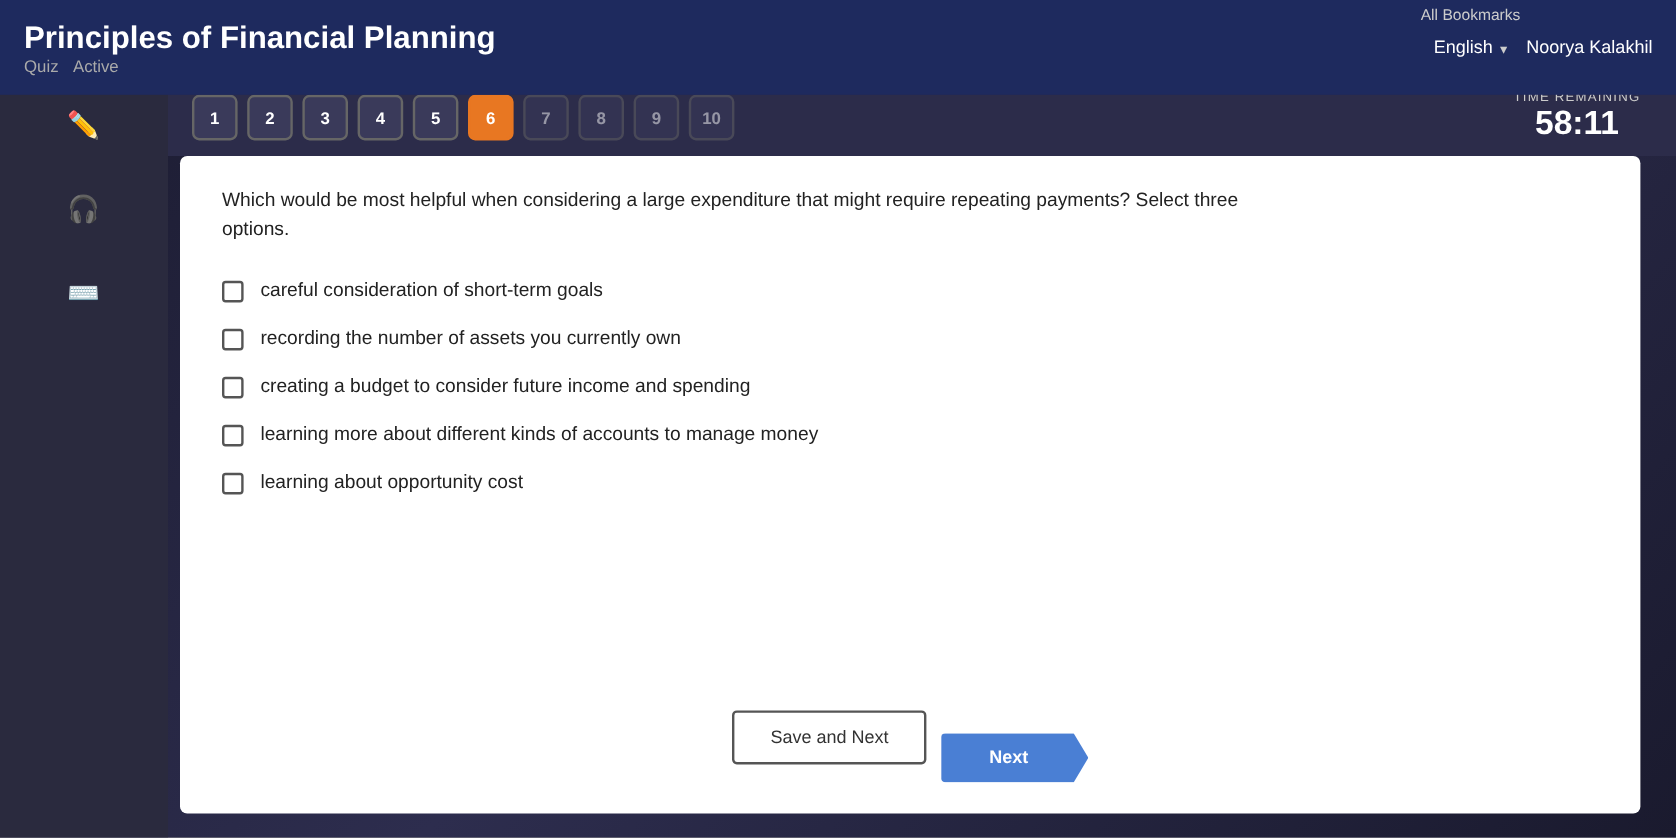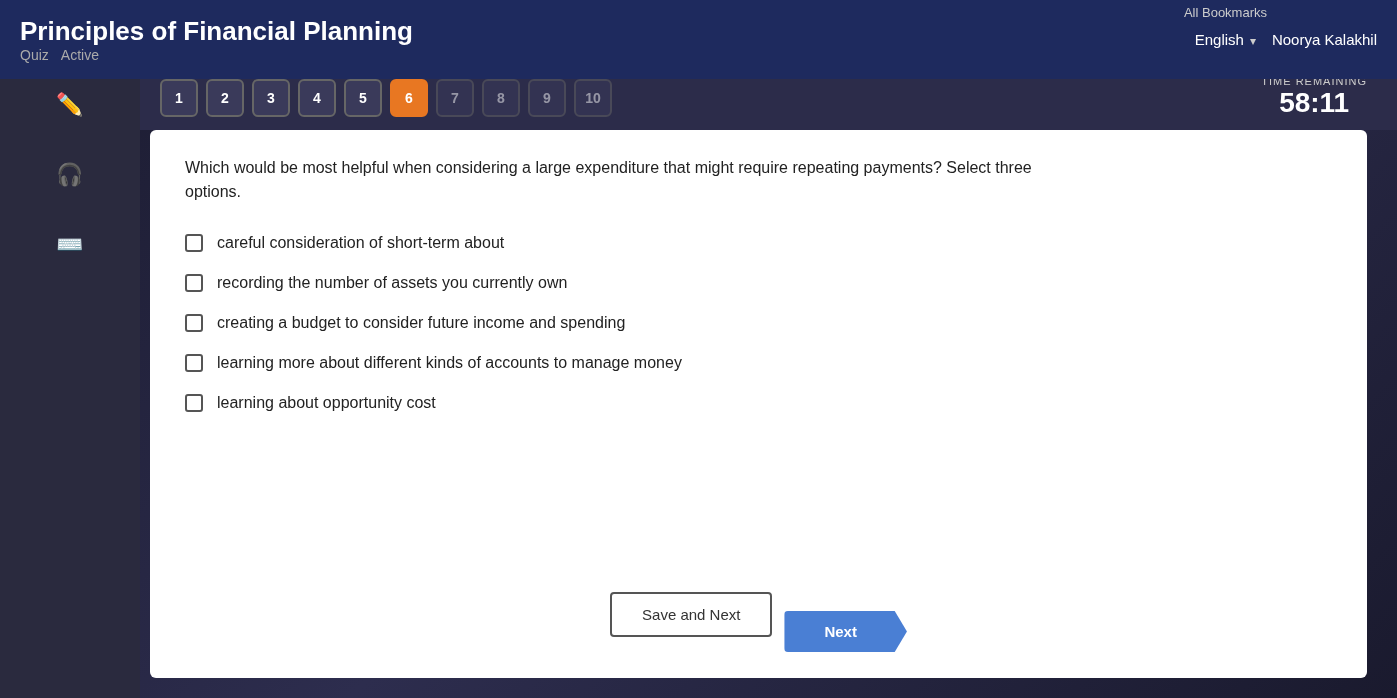--- a/index.html
+++ b/index.html
@@ -323,21 +323,21 @@
   <div class="timer-value">58:11</div>
 </div>
 
 <div class="main-content">
   <div class="question-text">Which would be most helpful when considering a large expenditure that might require repeating payments? Select three options.</div>
 
   <div class="options-list">
 
   <div class="option-item">
         <div class="option-checkbox"></div>
-        <span class="option-label">careful consideration of short-term about</span>
+        <span class="option-label">careful consideration of short-term goals</span>
       </div>
       <div class="option-item">
         <div class="option-checkbox"></div>
         <span class="option-label">recording the number of assets you currently own</span>
       </div>
       <div class="option-item">
         <div class="option-checkbox"></div>
         <span class="option-label">creating a budget to consider future income and spending</span>
       </div>
       <div class="option-item">

